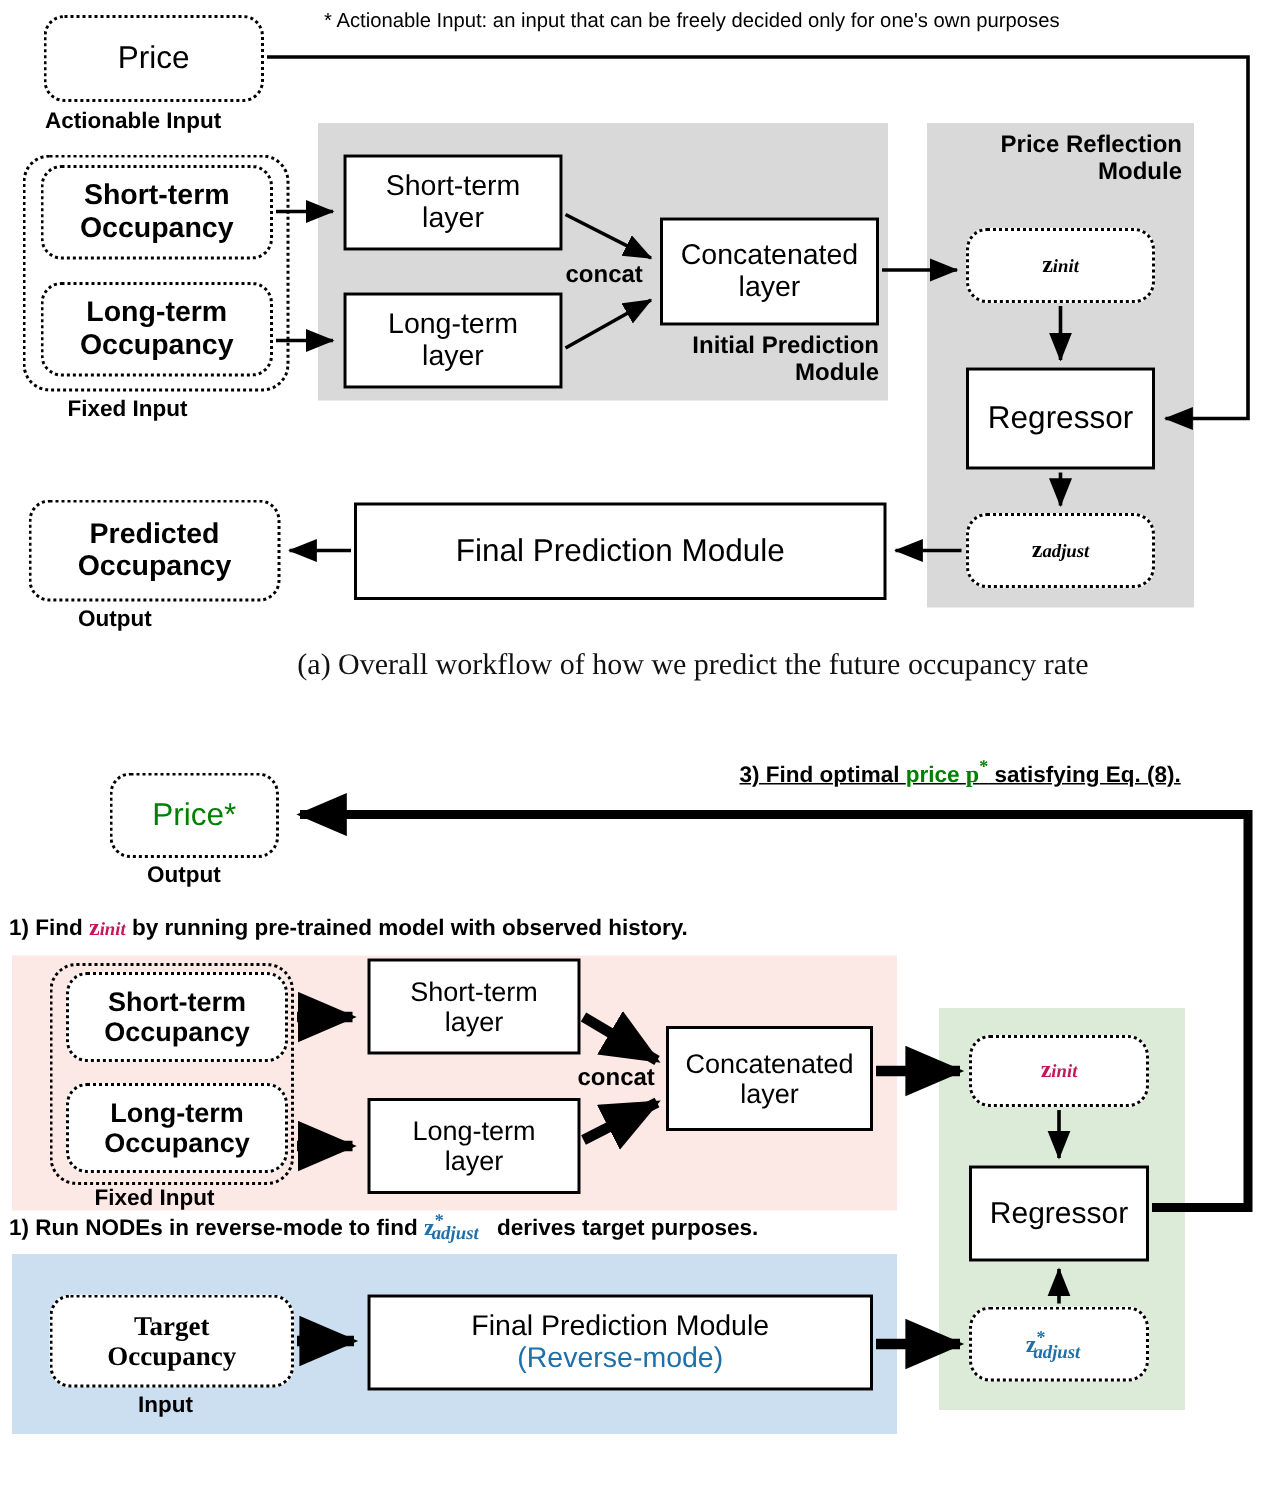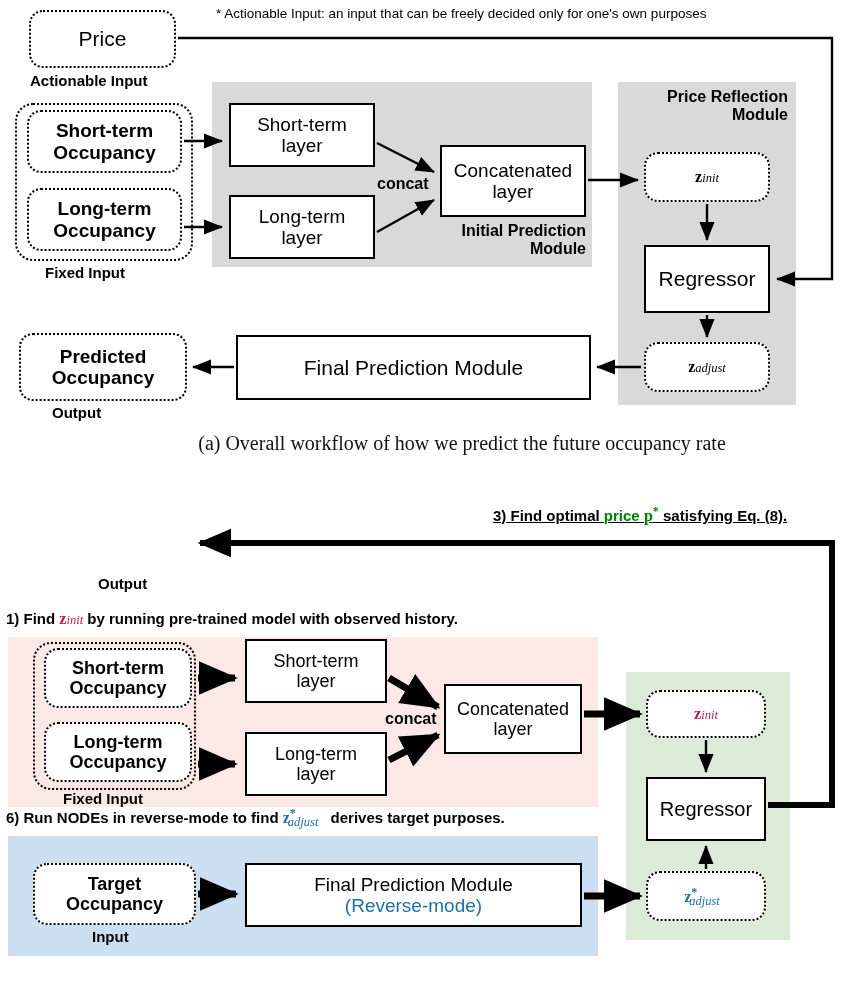--- a/index.html
+++ b/index.html
@@ -25,21 +25,21 @@
 
   .gray{position:absolute;background:#d9d9d9;}
   .pink{position:absolute;background:#fce9e6;}
   .greenbg{position:absolute;background:#dcebd8;}
   .bluebg{position:absolute;background:#cbdff0;}
 
   .cap{position:absolute;width:844px;text-align:center;
        font-family:"Liberation Serif",serif;font-size:20px;color:#111;}
 
   .zv{font-family:"Liberation Serif",serif;font-weight:bold;font-size:16px;}
-  .zv i{font-style:italic;font-size:12.5px;font-weight:normal;}
+  .zv i{font-style:italic;font-size:12.5px;font-weight:bold;}
   .zv sup{font-size:12px;}
   .zstack{display:inline-block;position:relative;text-align:right;}
 
   .green{color:#008000;}
   .magenta{color:#c2185b;}
   .blue{color:#1f6fa8;}
 </style>
 </head>
 <body>
 
@@ -147,20 +147,23 @@
 <div class="fig">
 
   <div class="pink" style="left:8px;top:637px;width:590px;height:170px;"></div>
   <div class="greenbg" style="left:626px;top:672px;width:164px;height:268px;"></div>
   <div class="bluebg" style="left:8px;top:836px;width:590px;height:120px;"></div>
 
   <div class="note" style="left:493px;top:504px;font-size:15px;text-decoration:underline;">
     <span>3) Find optimal </span><span class="green">price </span><span class="green zv" style="font-size:16px;"><span>p</span><sup>*</sup></span><span> satisfying Eq. (8).</span>
   </div>
 
+  <div class="node dotted" style="left:73px;top:515px;width:113px;height:57px;font-size:21px;">
+    <span class="green">Price*</span>
+  </div>
   <div class="lbl" style="left:98px;top:575px;">Output</div>
 
   <div class="note" style="left:6px;top:610px;">
     <span>1) Find </span><span class="magenta zv"><span>z</span><i>init</i></span><span> by running pre-trained model with observed history.</span>
   </div>
 
   <div class="dotted-outer" style="left:33px;top:642px;width:163px;height:148px;"></div>
 
   <div class="node dotted" style="left:44px;top:648px;width:148px;height:60px;font-size:18px;font-weight:bold;">
     <span style="white-space:pre-line;">Short-term
@@ -192,24 +195,24 @@
     <span class="zv magenta">
       <span>z</span><i>init</i>
     </span>
   </div>
 
   <div class="node solid" style="left:646px;top:777px;width:120px;height:64px;font-size:20px;">
     <span>Regressor</span>
   </div>
 
   <div class="note" style="left:6px;top:806px;">
-    <span>6) Run NODEs in reverse-mode to find </span><span class="blue zv zstack"><span>z</span><sup>*</sup><i style="position:relative;left:-8px;top:3px;">adjust</i></span><span> derives target purposes.</span>
-  </div>
-
-  <div class="node dotted" style="left:33px;top:863px;width:163px;height:62px;font-size:18px;font-weight:bold;">
+    <span>1) Run NODEs in reverse-mode to find </span><span class="blue zv zstack"><span>z</span><sup>*</sup><i style="position:relative;left:-8px;top:3px;">adjust</i></span><span> derives target purposes.</span>
+  </div>
+
+  <div class="node dotted" style="left:33px;top:863px;width:163px;height:62px;font-size:18px;font-weight:bold;font-family:Liberation Serif, serif;">
     <span style="white-space:pre-line;">Target
 Occupancy</span>
   </div>
   <div class="lbl" style="left:92px;top:928px;">Input</div>
 
   <div class="node solid" style="left:245px;top:863px;width:337px;height:64px;font-size:19px;flex-direction:column;">
     <span>Final Prediction Module</span>
     <span class="blue">(Reverse-mode)</span>
   </div>
 

